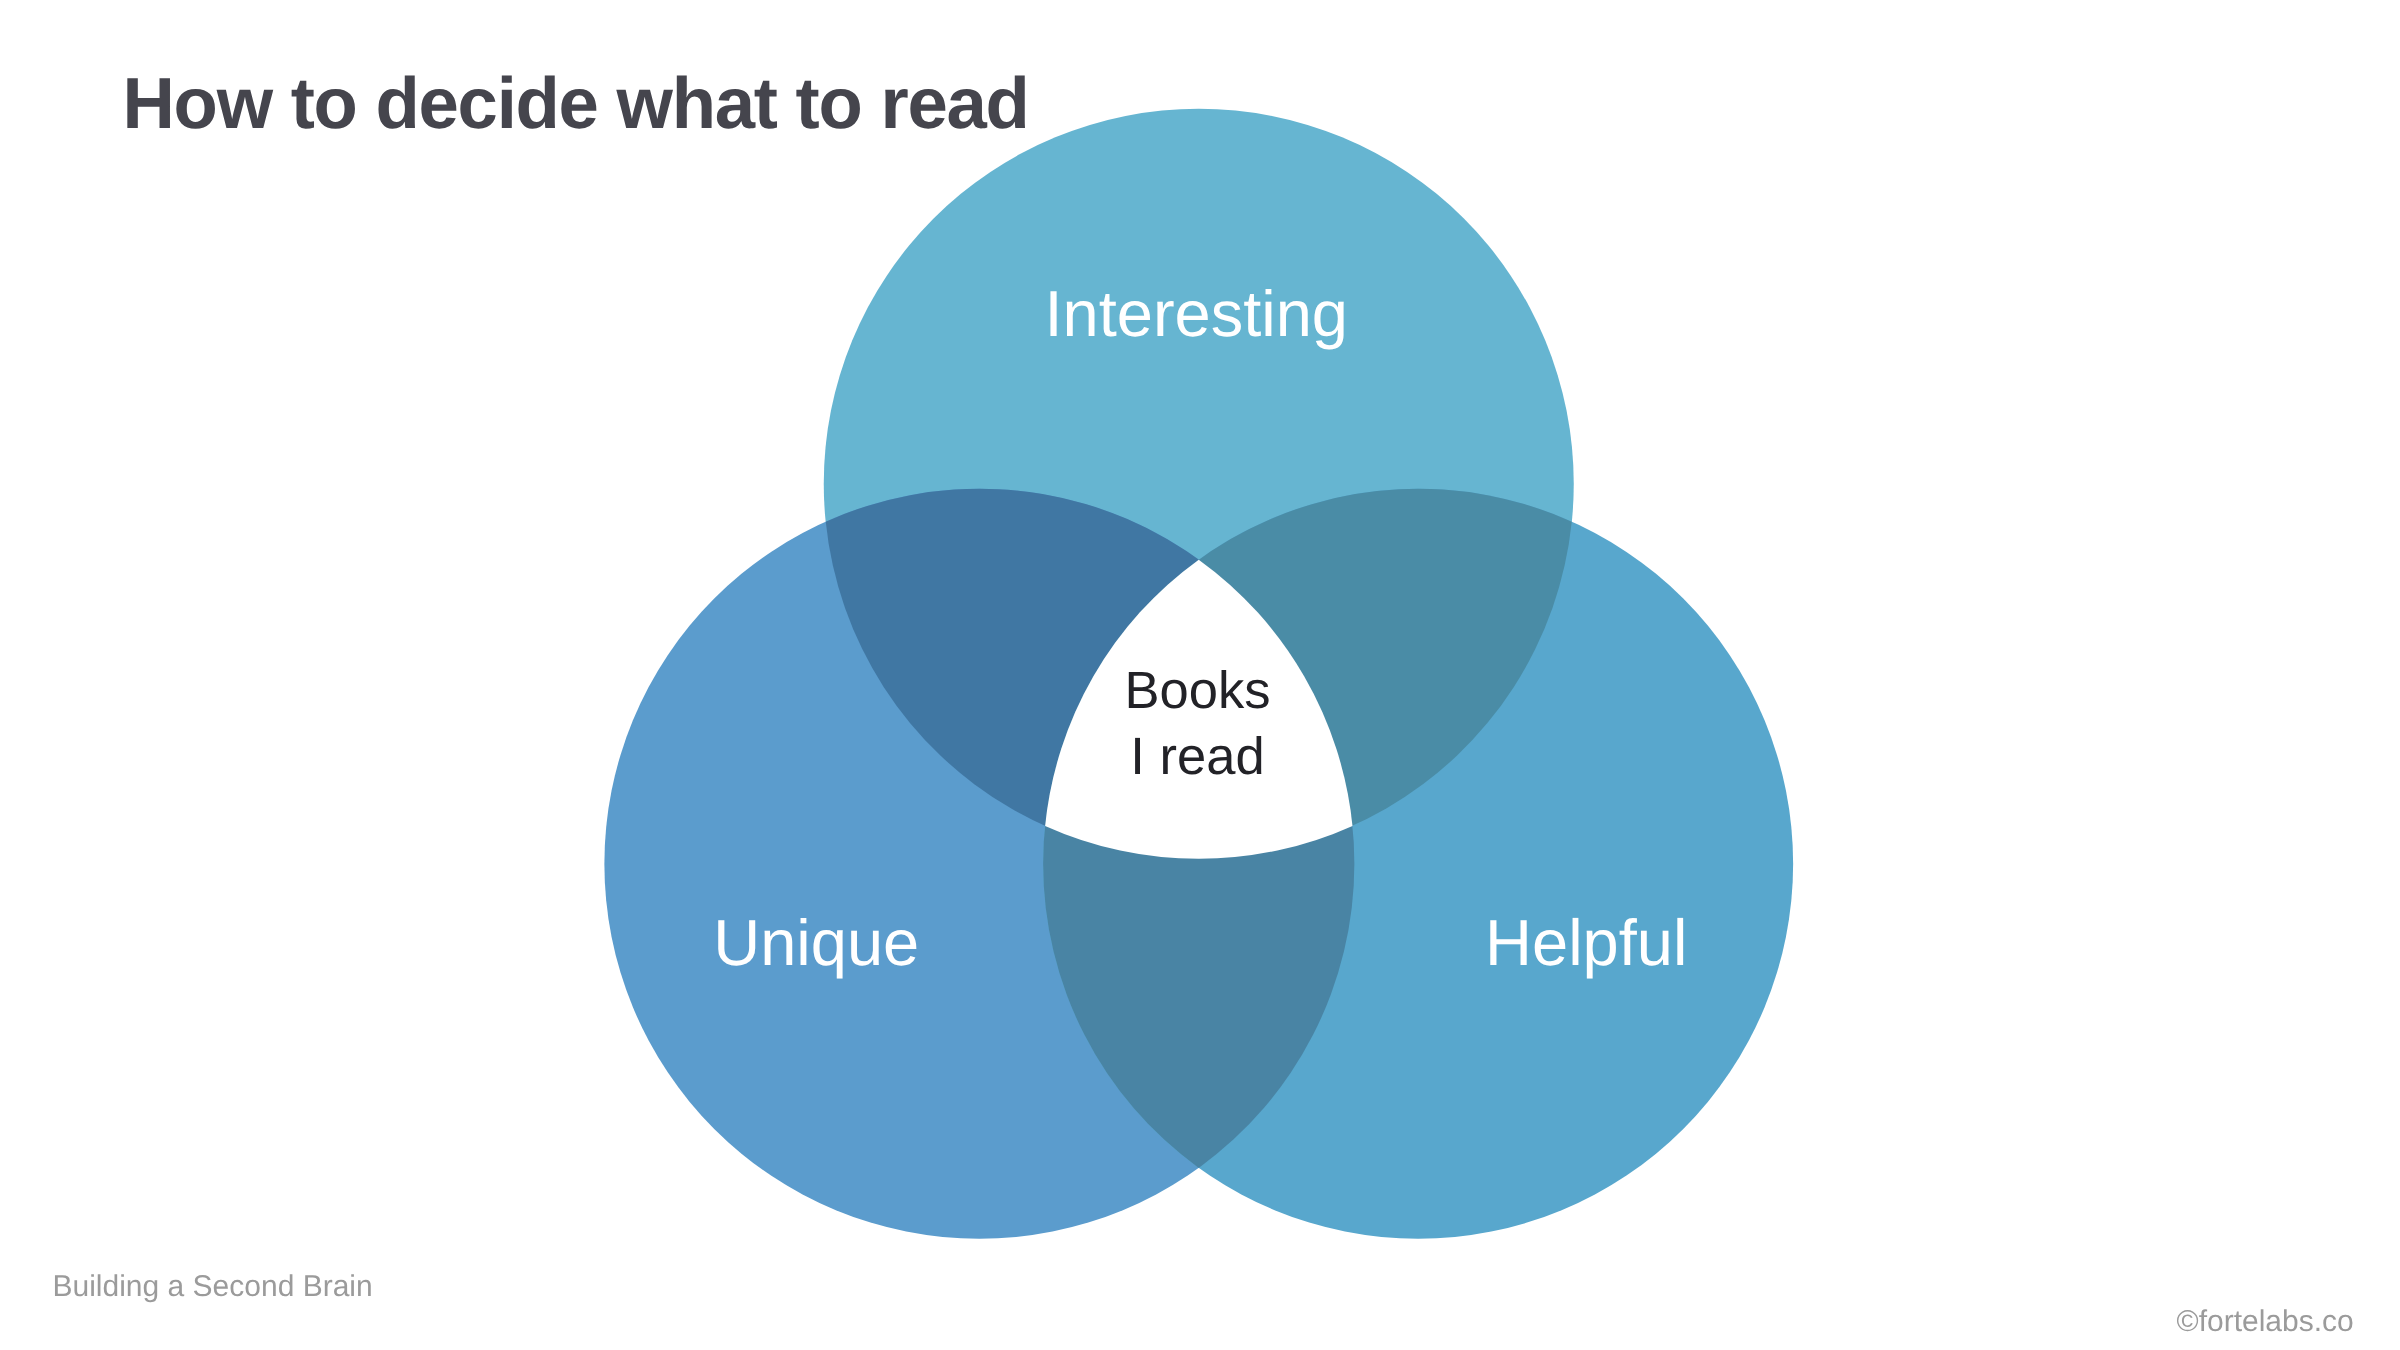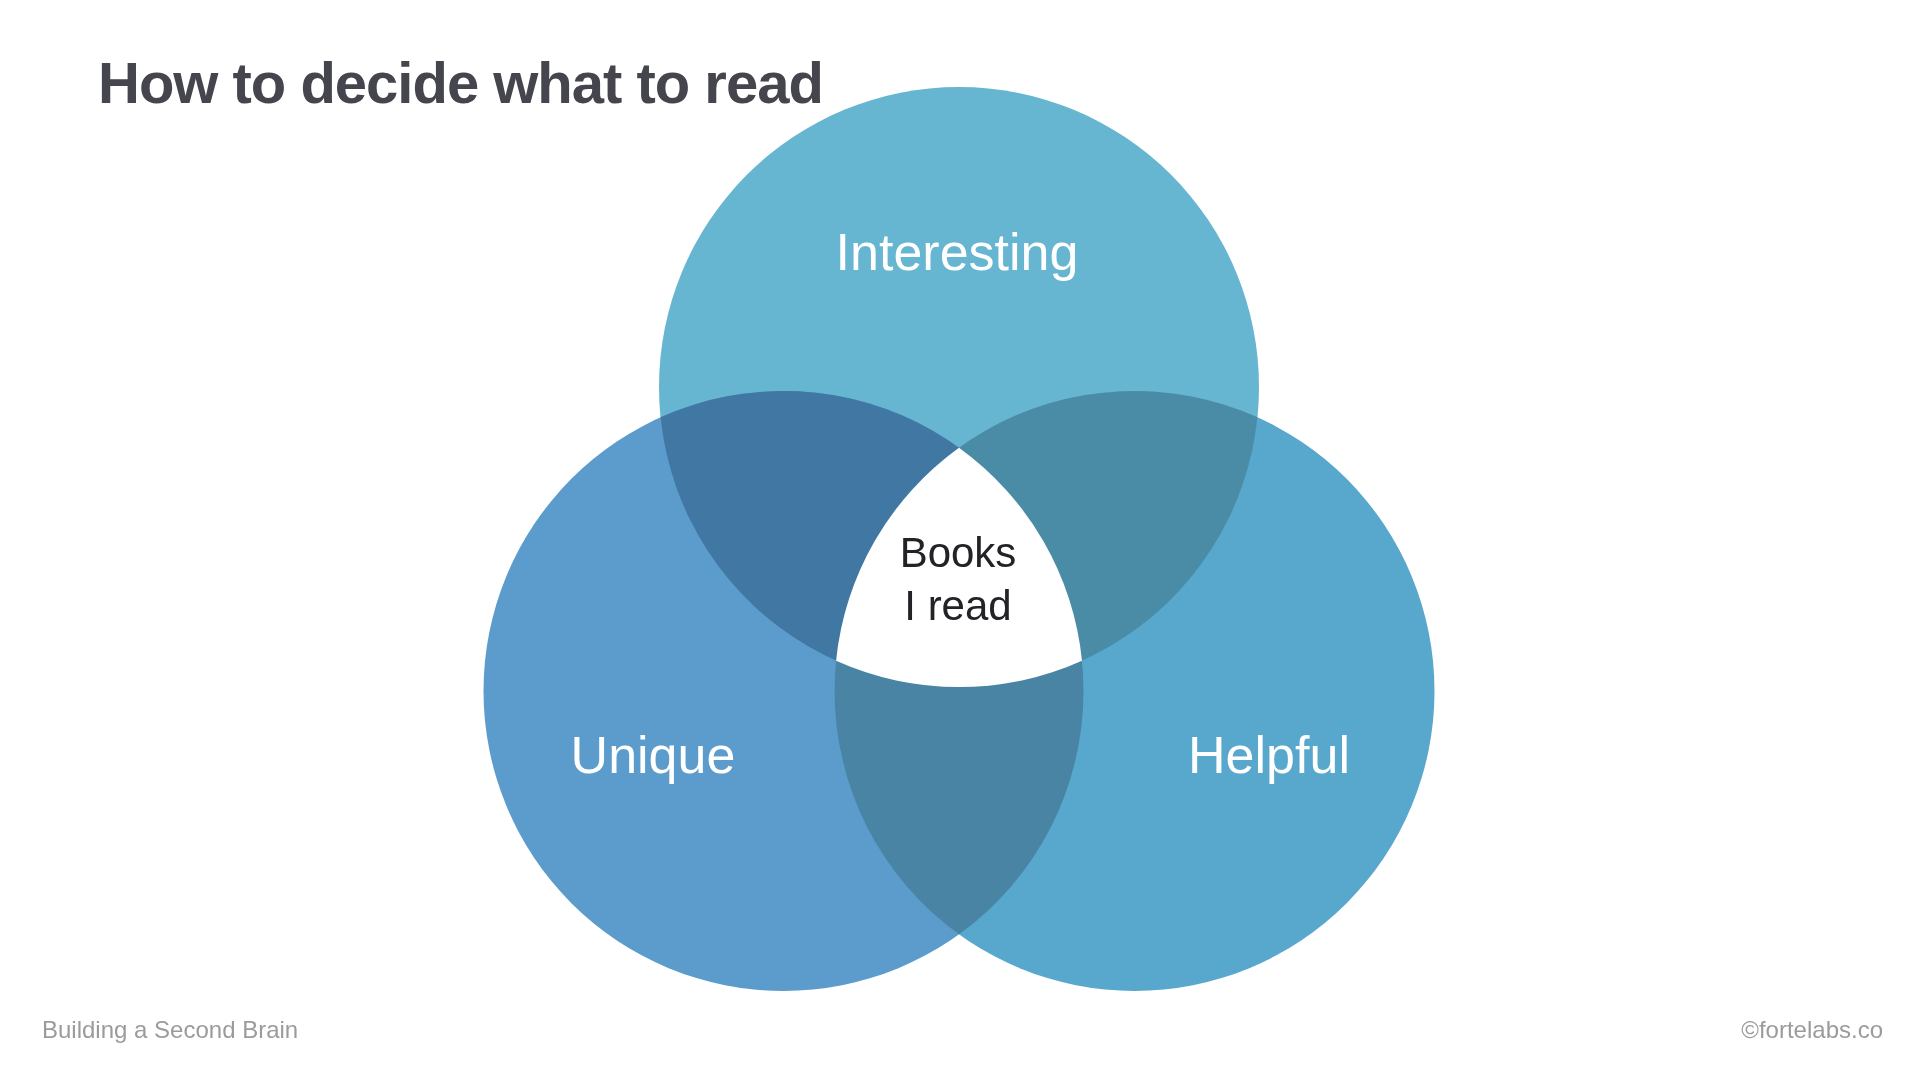--- a/index.html
+++ b/index.html
@@ -21,21 +21,21 @@
   }
   .venn-svg { position:absolute; left:0; top:0; }
   .set-label {
     font-size:52px; font-weight:400; fill:var(--label_text); text-anchor:middle;
   }
   .center-label {
     font-size:42px; font-weight:400; fill:var(--center_text); text-anchor:middle;
   }
   .footer { position:absolute; top:1018px; font-size:24px; color:var(--footer_text); line-height:1;text-align:right; }
   .footer-left { left:42px; }
-  .footer-right { right:37px; }
+  .footer-right { right:37px;margin-top:28px; }
 </style>
 </head>
 <body>
 
 <div class="title">How to decide what to read</div>
 
 <svg class="venn-svg" width="1920" height="1080" viewBox="0 0 1920 1080">
 
   <circle cx="959" cy="387" r="300" fill="#66b5d1"></circle>
   <circle cx="783.5" cy="691" r="300" fill="#5b9ccd"></circle>

